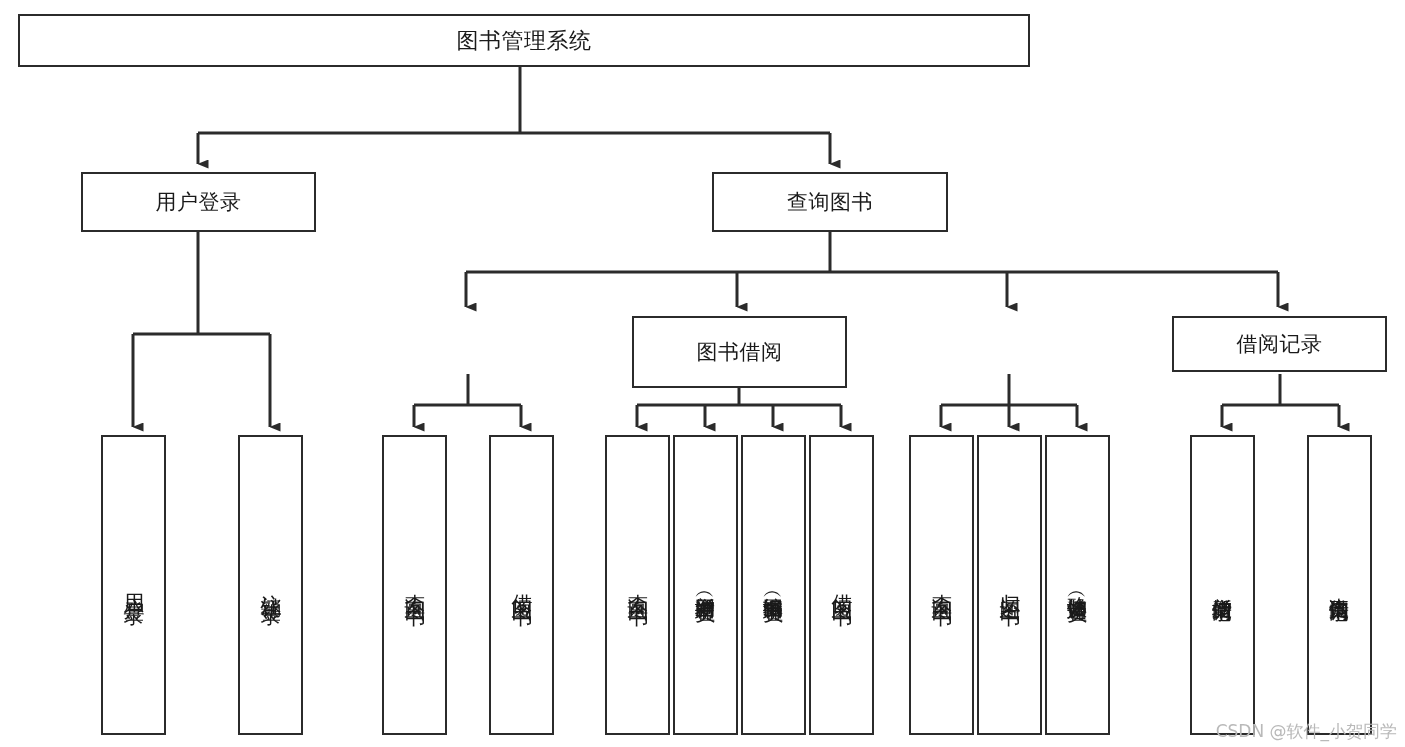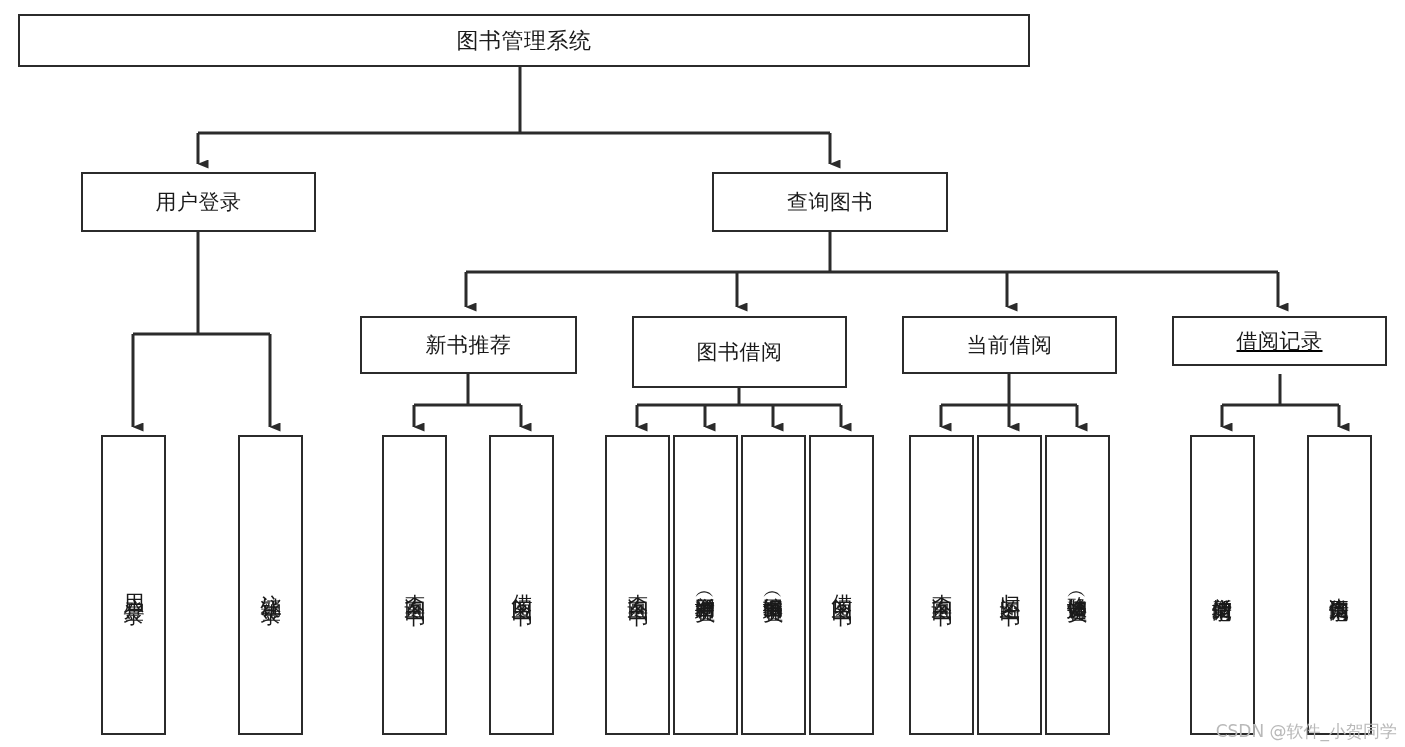--- a/index.html
+++ b/index.html
@@ -139,33 +139,27 @@
   </div>
 
   <div class="node horizontal" style="left:81px; top:172px; width:235px; height:60px;">
     <span class="node-label">用户登录</span>
   </div>
 
   <div class="node horizontal" style="left:712px; top:172px; width:236px; height:60px;">
     <span class="node-label">查询图书</span>
   </div>
 
-  <div class="node horizontal" style="left:360px; top:316px; width:217px; height:58px;">
-    <span class="node-label">新书推荐</span>
-  </div>
 
   <div class="node horizontal" style="left:632px; top:316px; width:215px; height:72px;">
     <span class="node-label">图书借阅</span>
   </div>
 
-  <div class="node horizontal" style="left:902px; top:316px; width:215px; height:58px;">
-    <span class="node-label">当前借阅</span>
-  </div>
-
-  <div class="node horizontal" style="left:1172px; top:316px; width:215px; height:50px;text-decoration:underline;">
+
+  <div class="node horizontal" style="left:1172px; top:316px; width:215px; height:56px;">
     <span class="node-label">借阅记录</span>
   </div>
 
   <div class="node vertical" style="left:101px; top:435px; width:65px; height:300px;">
     <span class="node-label">用户登录</span>
   </div>
   <div class="node vertical" style="left:238px; top:435px; width:65px; height:300px;">
     <span class="node-label">注销登录</span>
   </div>
 

